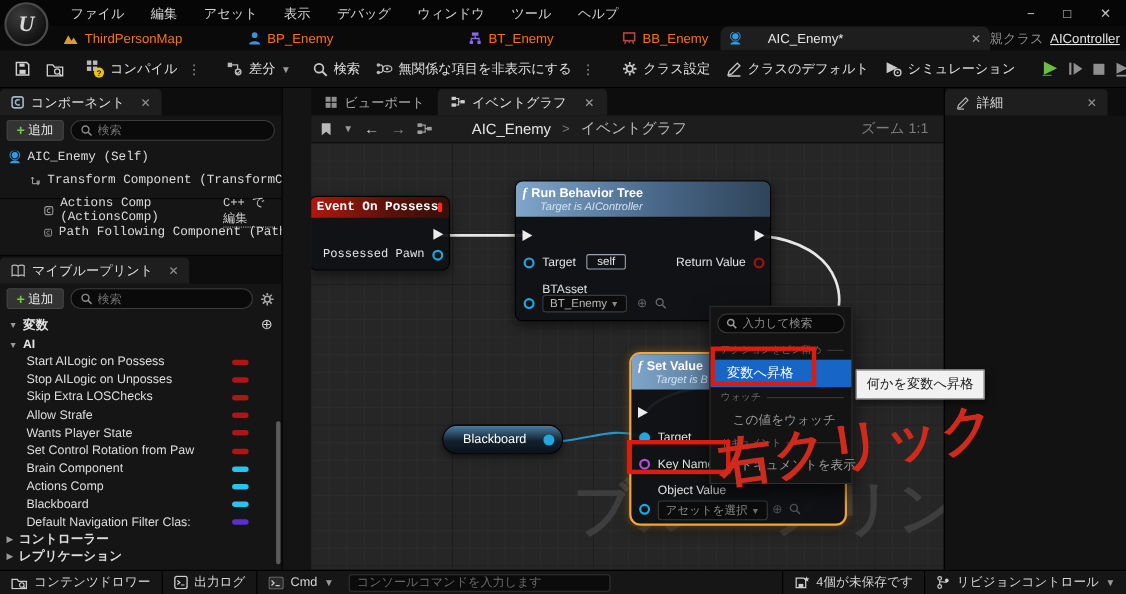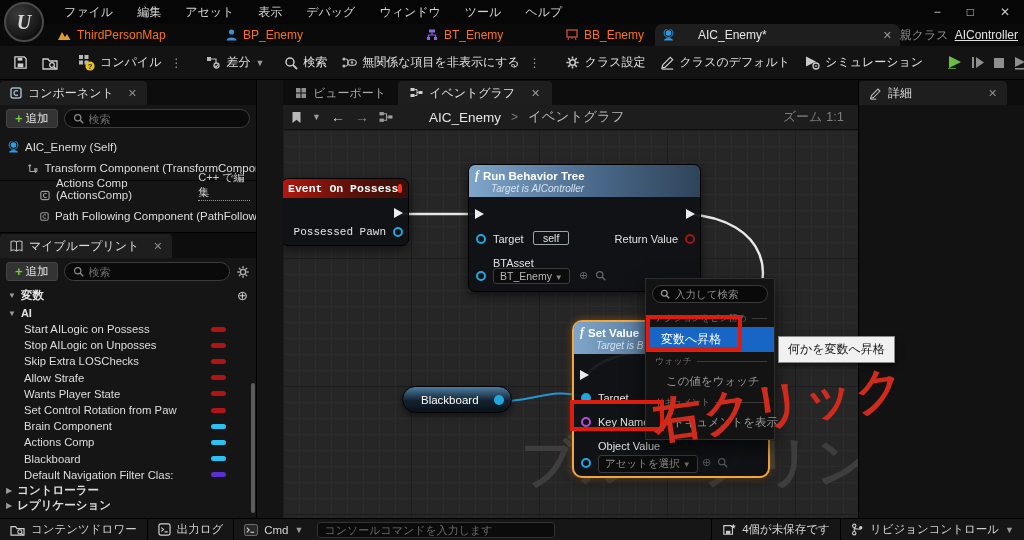--- a/index.html
+++ b/index.html
@@ -41,21 +41,21 @@
   .addrow { display:flex; align-items:center; gap:6px; padding:4px 6px; }
   .add-btn { display:flex; align-items:center; gap:3px; background:#333; border:1px solid #444; border-radius:3px; padding:1px 8px; font-size:11.5px; color:#e8e8e8; }
   .add-btn .plus { color:#6fce3e; font-weight:bold; font-size:13px; }
   .searchpill { flex:1; display:flex; align-items:center; gap:5px; background:#0a0a0a; border:1px solid #3c3c3c; border-radius:10px; height:19px; padding:0 8px; }
   .searchpill input { flex:1; background:transparent; border:none; outline:none; color:#bbb; font-size:11px; width:20px; font-family:inherit; }
   .searchpill input::placeholder { color:#6f6f6f; }
 
   
   .leftcol { position:absolute; left:0; top:80px; width:257px; bottom:22px; background:#151515; border-right:1px solid #000; }
   .comp-rows { font-size:11.5px; color:#dcdcdc; }
-  .crow { display:flex; align-items:flex-end; gap:6px; height:21px; padding-left:8px; }
+  .crow { display:flex; align-items:center; gap:6px; height:21px; padding-left:8px;font-family:Liberation Mono, monospace; }
   .crow.sep { border-top:1px solid #070707; }
   .cpp-link { margin-left:auto; margin-right:6px; color:#cfcfcf; border-bottom:1px dotted #9a9a9a; font-size:11px; }
   .mybp { position:absolute; left:0; top:152px; right:0; bottom:0; border-top:1px solid #000; }
   .sect-row { display:flex; align-items:center; height:20px; padding:0 8px; font-size:11.5px; font-weight:bold; color:#e4e4e4; }
   .sect-row .plus-circle { margin-left:auto; color:#cfcfcf; font-size:13px; font-weight:normal; }
   .tri { color:#9a9a9a; font-size:8px; margin-right:5px; }
   .var-rows { }
   .var-row { display:flex; align-items:center; height:16.2px; padding-left:24px; font-size:11.3px; color:#dedede; }
   .vpill { width:15px; height:5px; border-radius:3px; margin-left:auto; margin-right:30px; }
   .cat-row { display:flex; align-items:center; height:15px; padding-left:6px; font-size:11.5px; font-weight:bold; color:#dcdcdc; }

